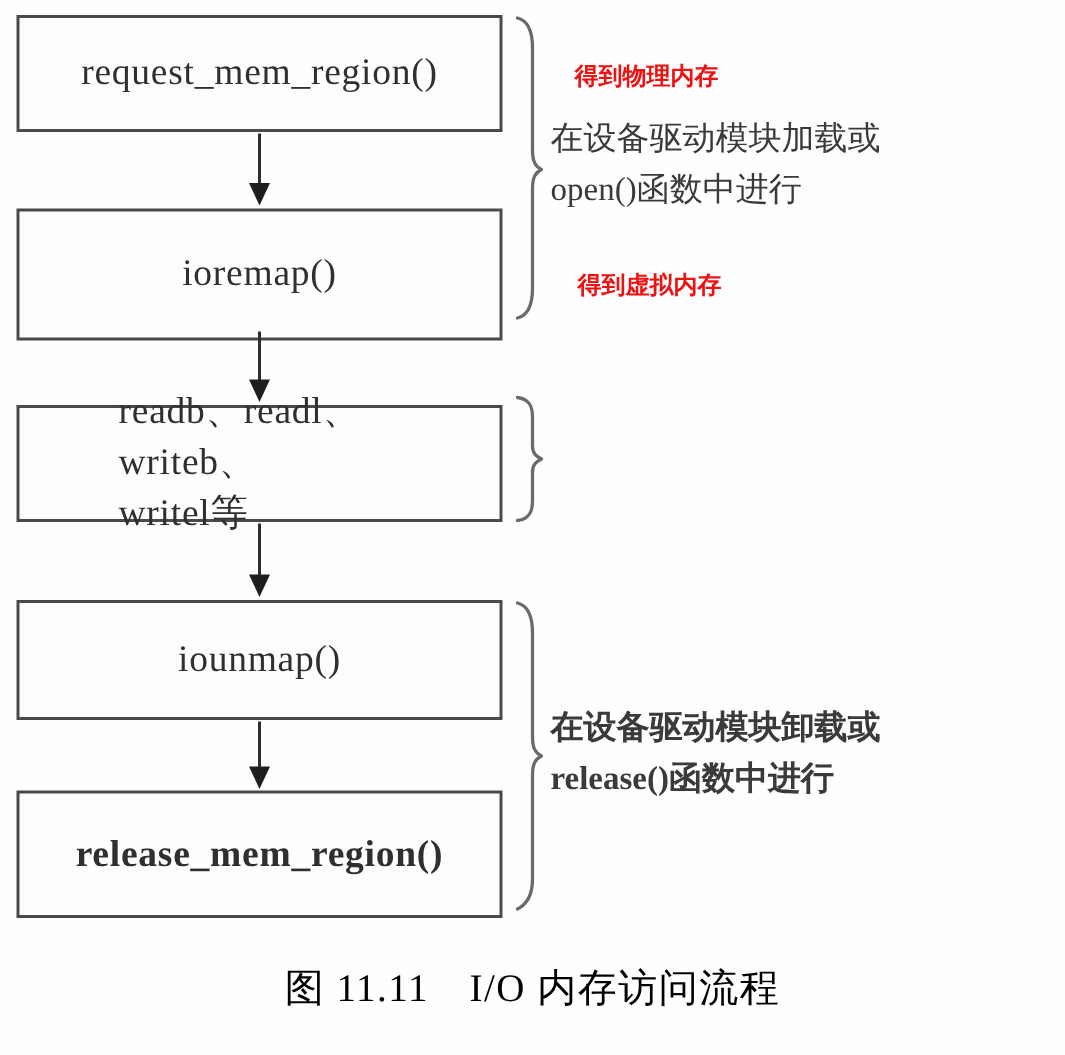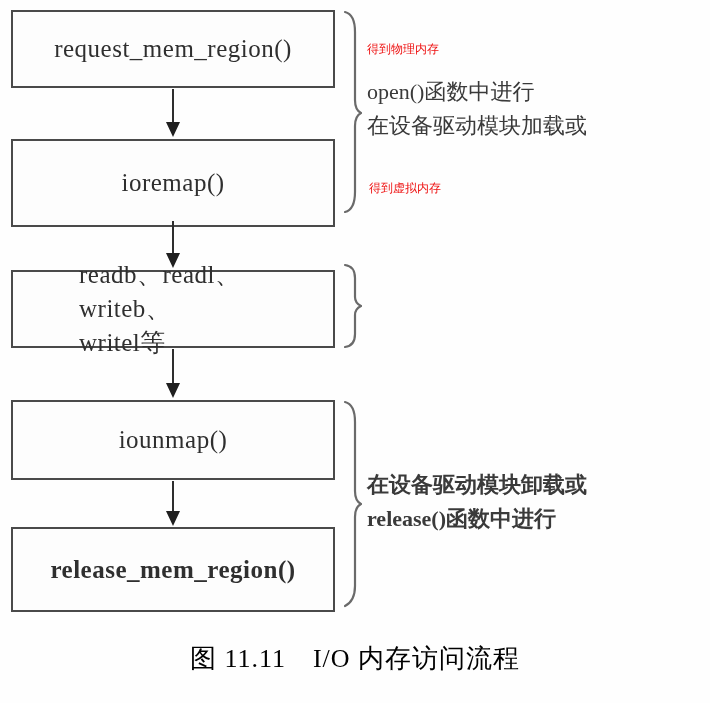--- a/index.html
+++ b/index.html
@@ -79,24 +79,25 @@
     stroke-width: 2.2;
     stroke-linecap: round;
   }
   .brace-a { left: 344px; top: 10px;  }
   .brace-b { left: 344px; top: 263px; }
   .brace-c { left: 344px; top: 400px; }
 
   .note-red {
     position: absolute;
     font-family: "Liberation Sans", "DejaVu Sans", sans-serif;
-    font-weight: normal;
-    font-size: 12px;
+    font-weight: bold;
+    font-size: 16px;
     color: #ee1111;
     white-space: nowrap;
+    margin-left: 16px;
   }
   .note-red-1 { left: 367px; top: 41px;  }
   .note-red-2 { left: 369px; top: 180px; }
 
   .note-block {
     position: absolute;
     font-size: 22px;
     line-height: 34px;
     color: #3a3a3a;
     white-space: nowrap;
@@ -172,22 +173,22 @@
   <div class="brace brace-c">
     <svg width="18" height="208" viewBox="0 0 18 208">
       <path d="M 1 2 C 9 4 11 12 11 22 L 11 91 C 11 99 13 102 17 104 C 13 106 11 109 11 117 L 11 186 C 11 194 9 202 1 206"></path>
     </svg>
   </div>
 
   <div class="note-red note-red-1">得到物理内存</div>
   <div class="note-red note-red-2">得到虚拟内存</div>
 
   <div class="note-block note-block-1">
+    <div>在设备驱动模块加载或</div>
     <div>open()函数中进行</div>
-    <div>在设备驱动模块加载或</div>
   </div>
   <div class="note-block note-block-3">
     <div>在设备驱动模块卸载或</div>
     <div>release()函数中进行</div>
   </div>
 
   <div class="caption">图 11.11　I/O 内存访问流程</div>
 
 </div>
 

